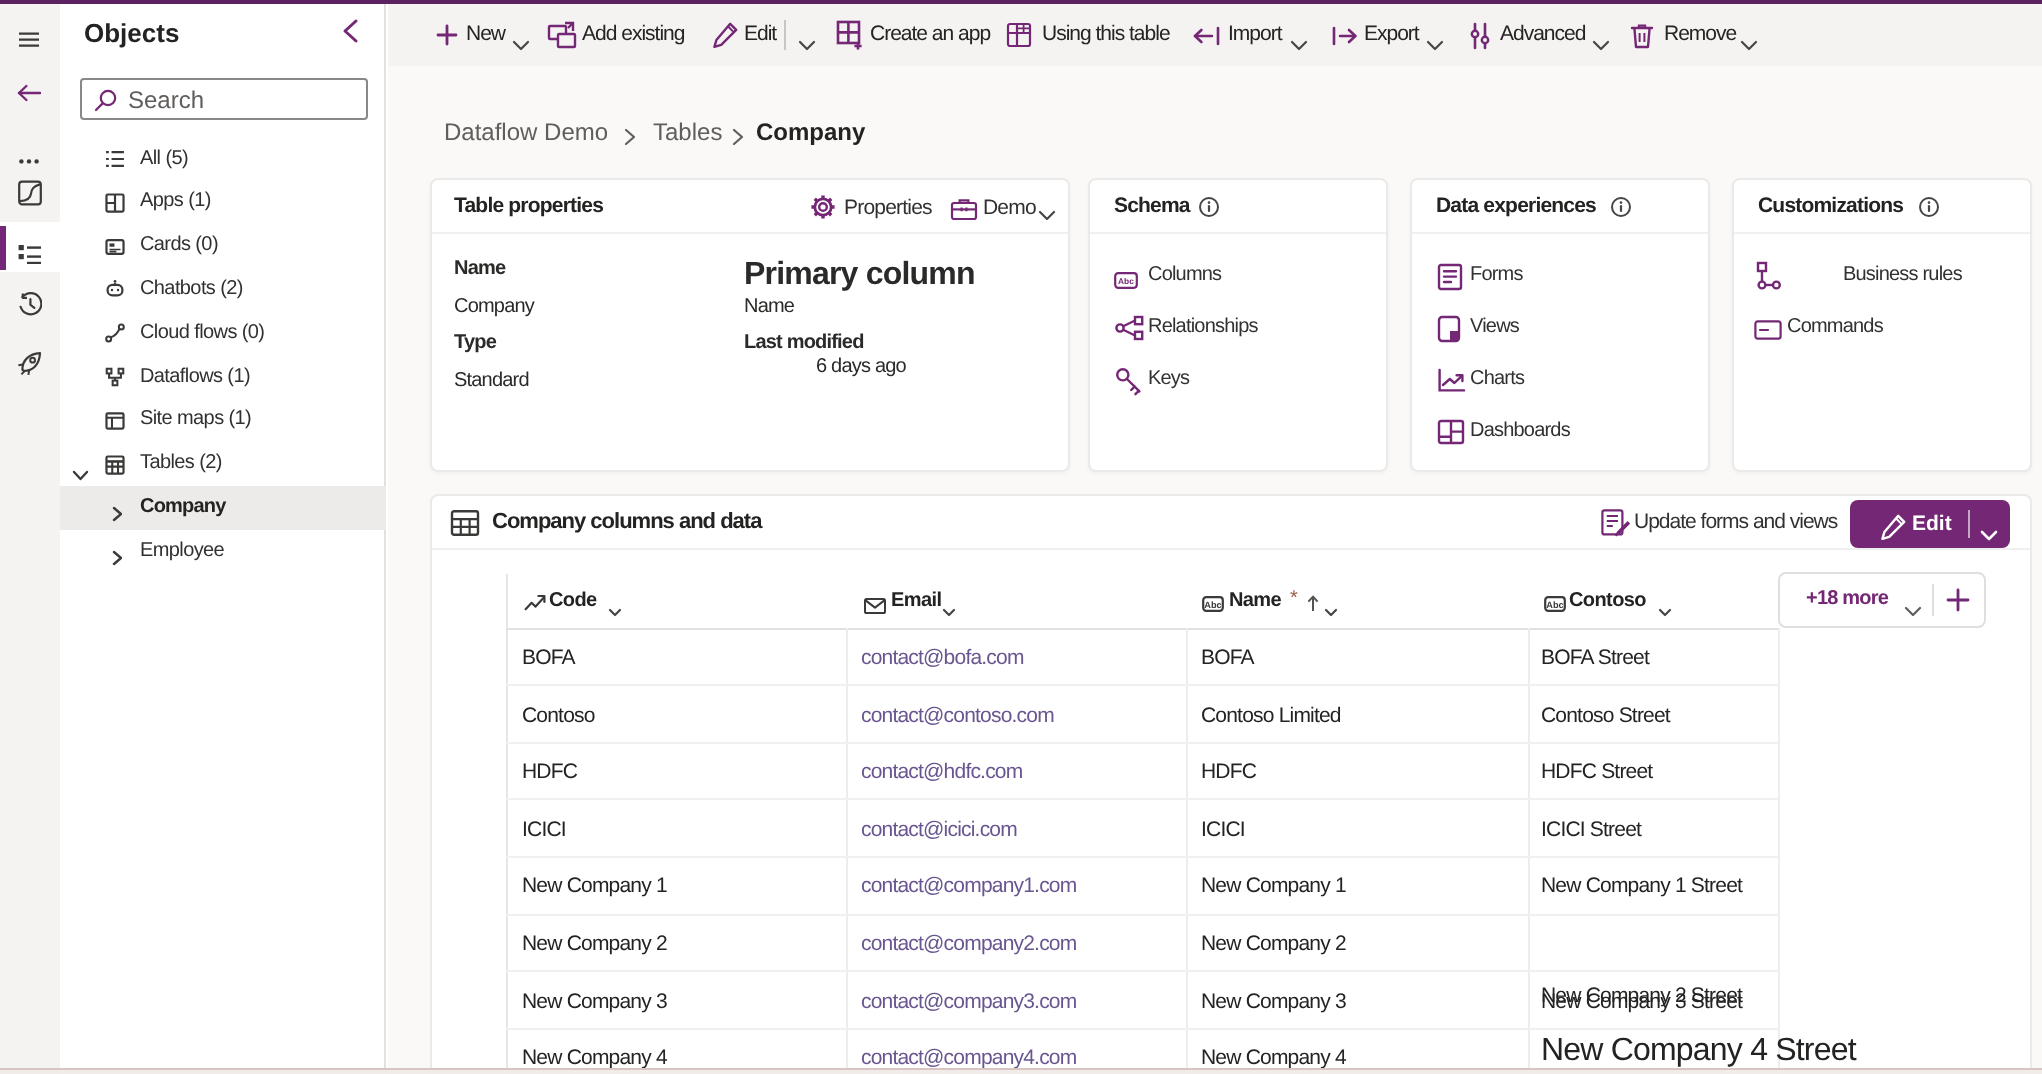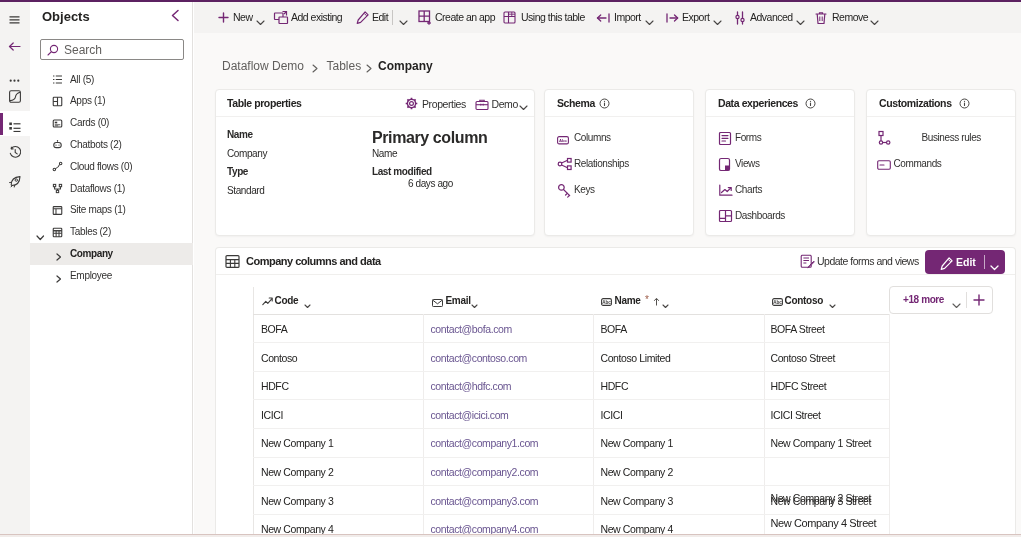--- a/index.html
+++ b/index.html
@@ -405,14 +405,14 @@
 <div style="position:absolute;left:430.5px;top:466.0px;font-size:10.5px;letter-spacing:-0.4px;color:#695590;white-space:nowrap;">contact@company2.com</div>
 <div style="position:absolute;left:600.5px;top:466.0px;font-size:10.5px;letter-spacing:-0.4px;color:#242322;white-space:nowrap;">New Company 2</div>
 <div style="position:absolute;left:770.5px;top:492px;font-size:10.5px;letter-spacing:-0.4px;color:#242322;white-space:nowrap;">New Company 2 Street</div>
 <div style="position:absolute;left:261px;top:494.6px;font-size:10.5px;letter-spacing:-0.4px;color:#242322;white-space:nowrap;">New Company 3</div>
 <div style="position:absolute;left:430.5px;top:494.6px;font-size:10.5px;letter-spacing:-0.4px;color:#695590;white-space:nowrap;">contact@company3.com</div>
 <div style="position:absolute;left:600.5px;top:494.6px;font-size:10.5px;letter-spacing:-0.4px;color:#242322;white-space:nowrap;">New Company 3</div>
 <div style="position:absolute;left:770.5px;top:494.6px;font-size:10.5px;letter-spacing:-0.4px;color:#242322;white-space:nowrap;">New Company 3 Street</div>
 <div style="position:absolute;left:261px;top:523.2px;font-size:10.5px;letter-spacing:-0.4px;color:#242322;white-space:nowrap;">New Company 4</div>
 <div style="position:absolute;left:430.5px;top:523.2px;font-size:10.5px;letter-spacing:-0.4px;color:#695590;white-space:nowrap;">contact@company4.com</div>
 <div style="position:absolute;left:600.5px;top:523.2px;font-size:10.5px;letter-spacing:-0.4px;color:#242322;white-space:nowrap;">New Company 4</div>
-<div style="position:absolute;left:770.5px;top:517px;font-size:11px;letter-spacing:-0.4px;color:#242322;white-space:nowrap;">New Company 4 Street</div>
+<div style="position:absolute;left:770.5px;top:517px;font-size:16px;letter-spacing:-0.4px;color:#242322;white-space:nowrap;">New Company 4 Street</div>
 <div style="position:absolute;left:0px;top:534px;width:1021px;height:1px;background:#d8c4c0;"></div>
 <div style="position:absolute;left:0px;top:535px;width:1021px;height:2px;background:#f1ecea;"></div>
 </body></html>

